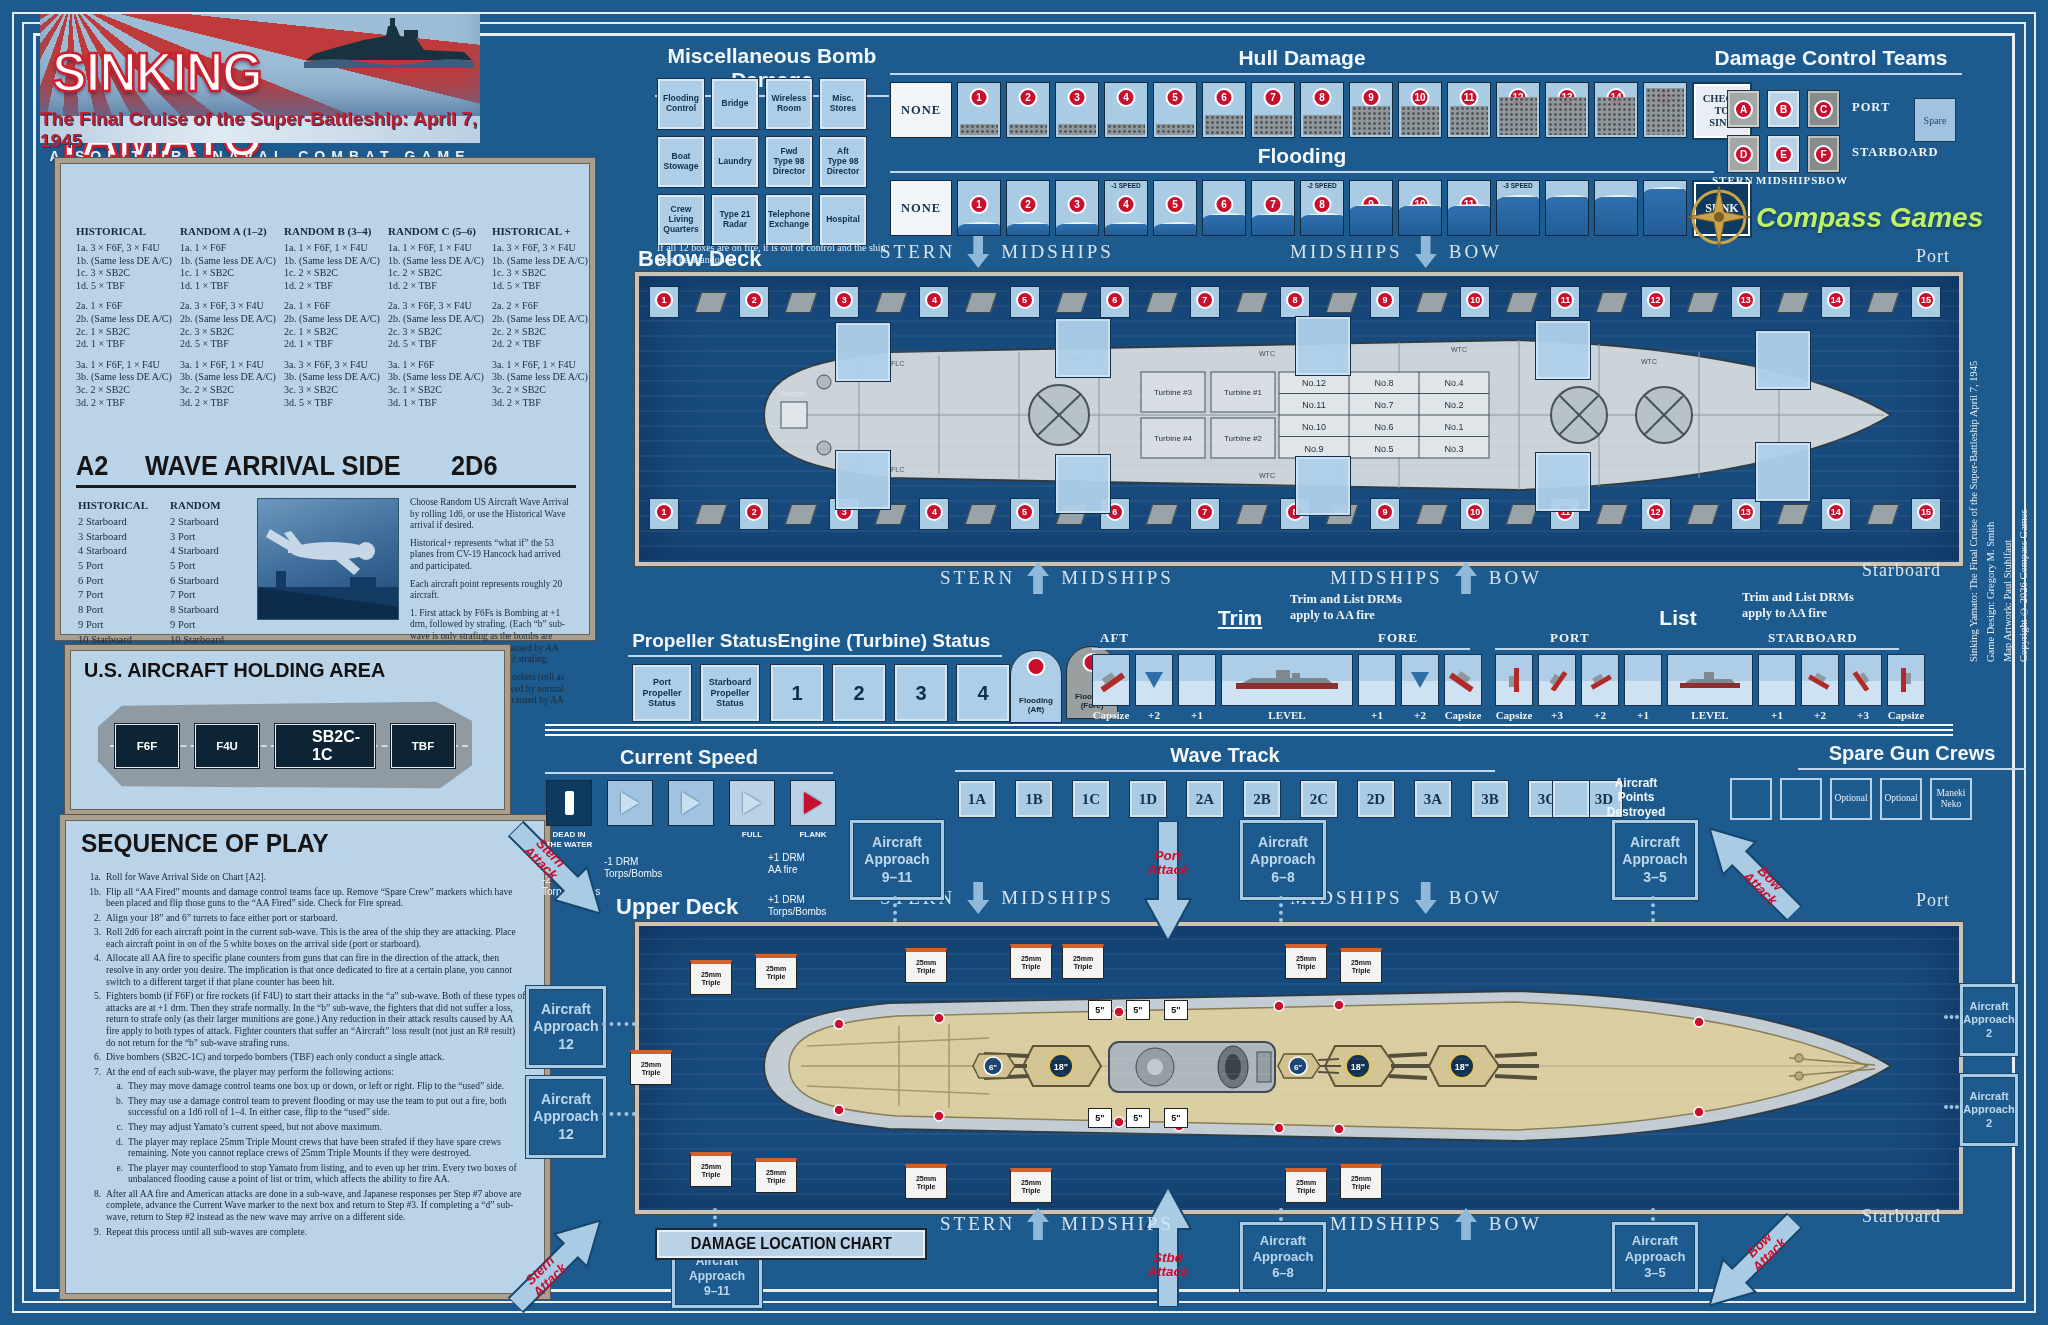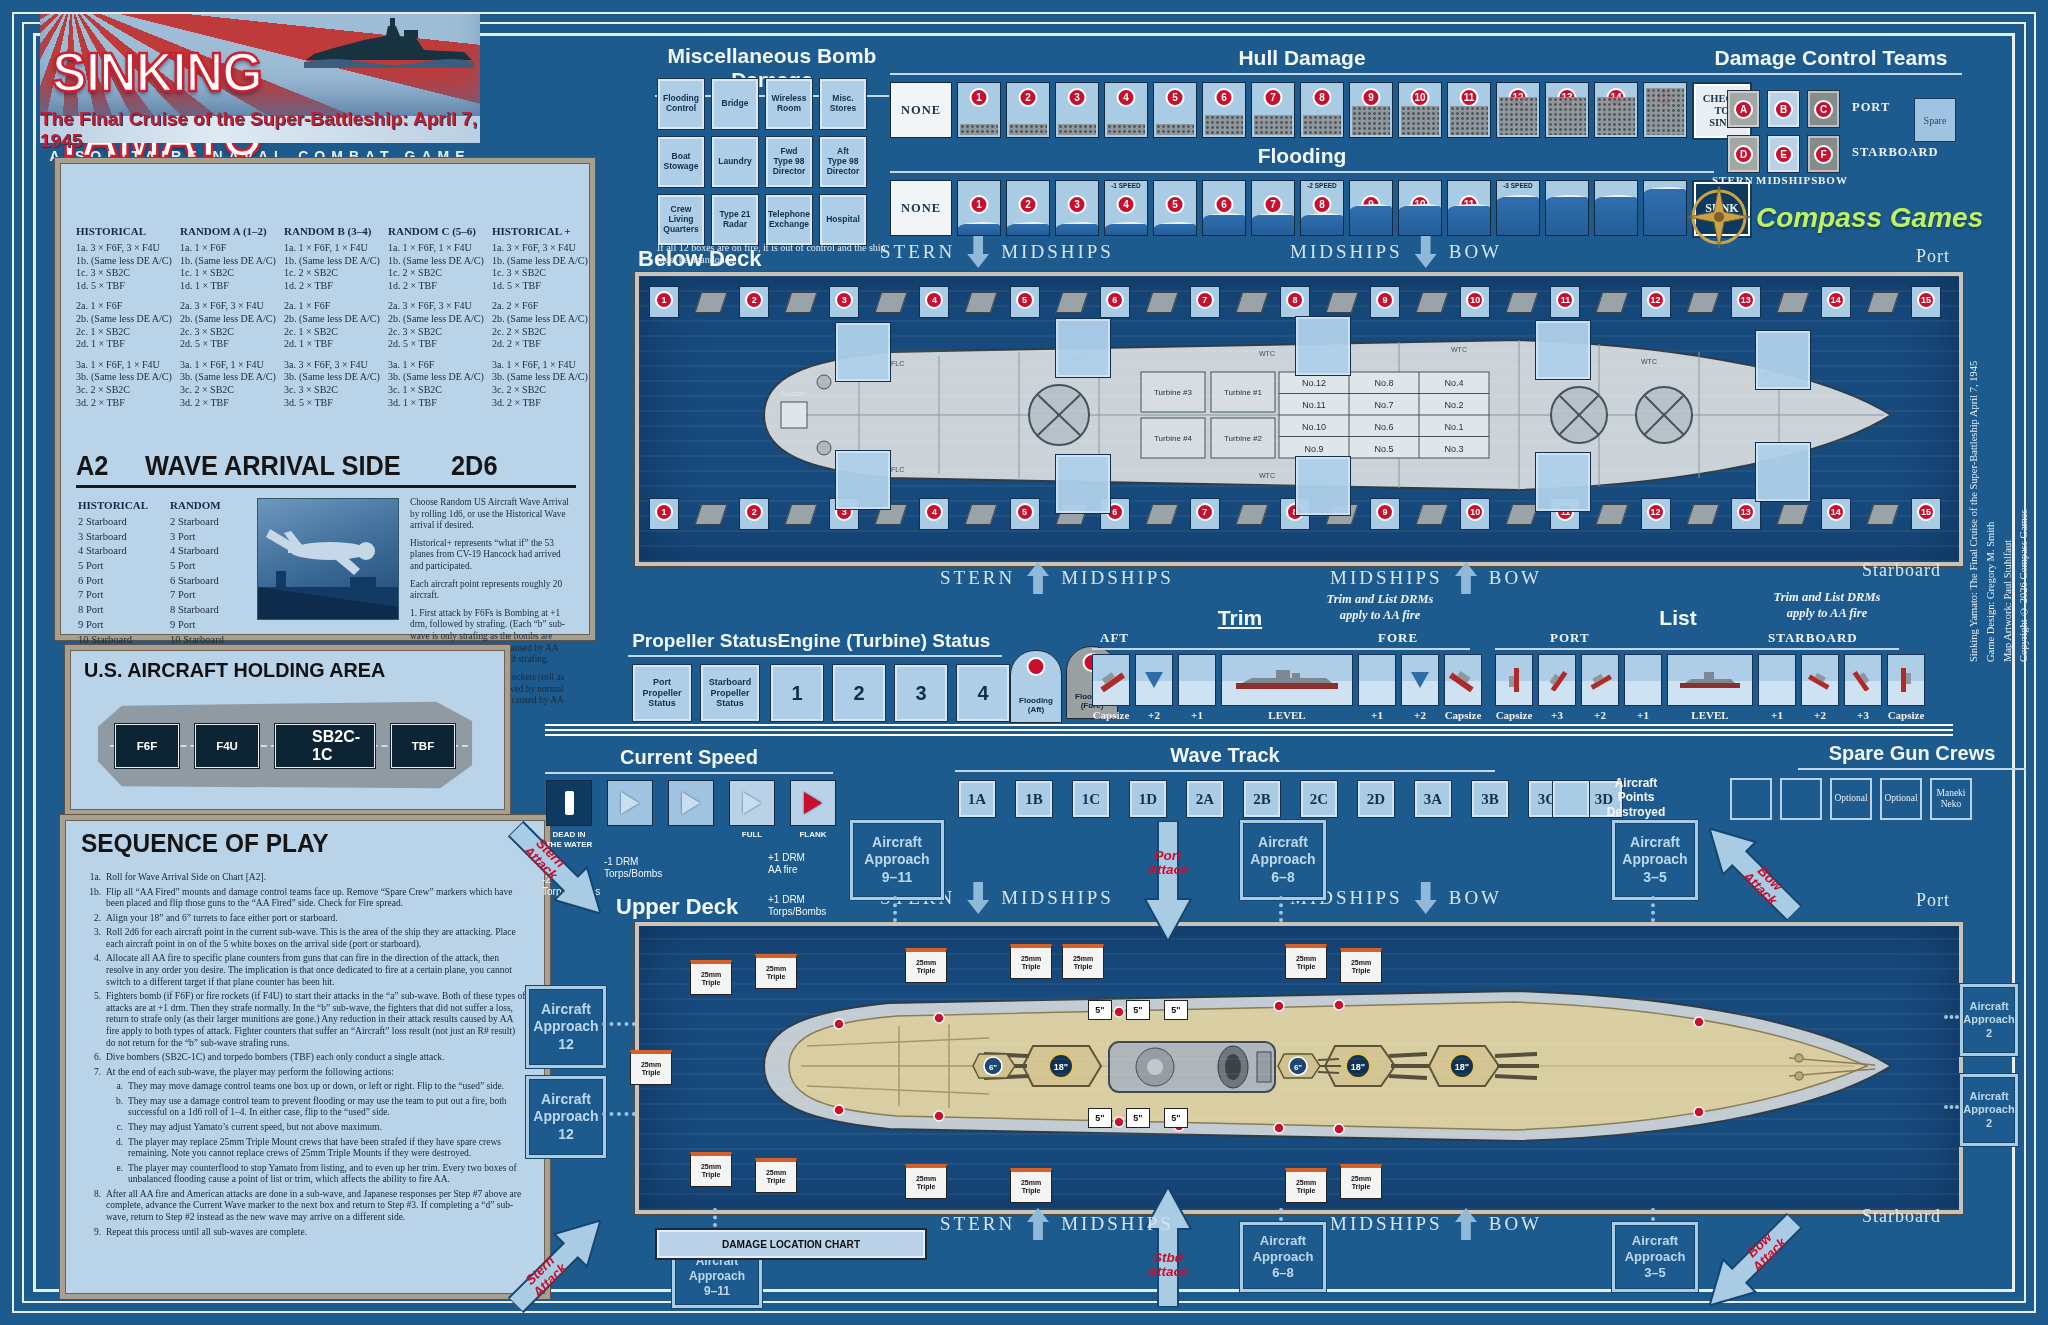--- a/index.html
+++ b/index.html
@@ -133,21 +133,21 @@
     display:flex;align-items:center;justify-content:center;text-align:center;color:#0f2f4e;font-weight:bold;}
   #prop-boxes,#eng-boxes{position:absolute;display:flex;gap:8px;}
   #prop-boxes .statbox{width:58px;height:56px;font-size:9px;line-height:1.2;}
   #eng-boxes .statbox{width:52px;height:56px;font-size:20px;}
   .tomb{position:absolute;width:50px;height:64px;border-radius:25px 25px 0 0;border:1px solid #1c2b38;
     display:flex;align-items:flex-end;justify-content:center;padding-bottom:7px;
     font-size:8px;font-weight:bold;color:#10253a;text-align:center;line-height:1.2;}
   .tomb .rnum{position:absolute;top:6px;left:50%;transform:translateX(-50%);}
   
   .tlnote{position:absolute;font-family:"Liberation Serif",serif;font-weight:bold;font-size:12.5px;color:#eef3f8;
-    text-align:center;line-height:1.25;font-style:italic;}
+    text-align:left;line-height:1.25;}
   .tllab{position:absolute;font-family:"Liberation Serif",serif;font-weight:bold;font-size:13px;color:#eef3f8;letter-spacing:1px;}
   .tlline{position:absolute;border-top:2px solid #c3d8ea;}
   .tlrow{position:absolute;display:flex;gap:5px;align-items:flex-start;}
   .tlcell{display:flex;flex-direction:column;align-items:center;gap:3px;}
   .tlbox{width:36px;height:50px;background:linear-gradient(#aecde7 52%,#cfe2f2 52%);border:1px solid #16324e;
     display:flex;align-items:center;justify-content:center;}
   .tlbox.wide{width:130px;}
   .tlbox.wide2{width:84px;}
   .tlcap{font-family:"Liberation Serif",serif;font-weight:bold;font-size:11px;color:#eef3f8;text-align:center;}
   .darr{width:0;height:0;border-left:9px solid transparent;border-right:9px solid transparent;border-top:16px solid #2e6da6;}
@@ -1366,21 +1366,21 @@
     <span>STERN</span>
     <span class="barrow up"></span>
     <span>MIDSHIPS</span>
   </div>
   <div class="crow" style="left:1330px;top:1208px;">
     <span>MIDSHIPS</span>
     <span class="barrow up"></span>
     <span>BOW</span>
   </div>
   <div class="sidelab" style="left:1862px;top:1206px;">Starboard</div>
-  <div class="bluebar" style="left:655px;top:1228px;width:268px;height:28px;font-size:11px;">
+  <div class="bluebar" style="left:655px;top:1228px;width:268px;height:28px;font-size:16px;">
     <span>DAMAGE LOCATION CHART</span>
   </div>
 
   <div id="credits">
     <div>Sinking Yamato: The Final Cruise of the Super-Battleship April 7, 1945</div>
     <div>Game Design: Gregory M. Smith</div>
     <div>Map Artwork: Paul Stuhlfaut</div>
     <div>Copyright © 2026 Compass Games</div>
   </div>
 </div>

